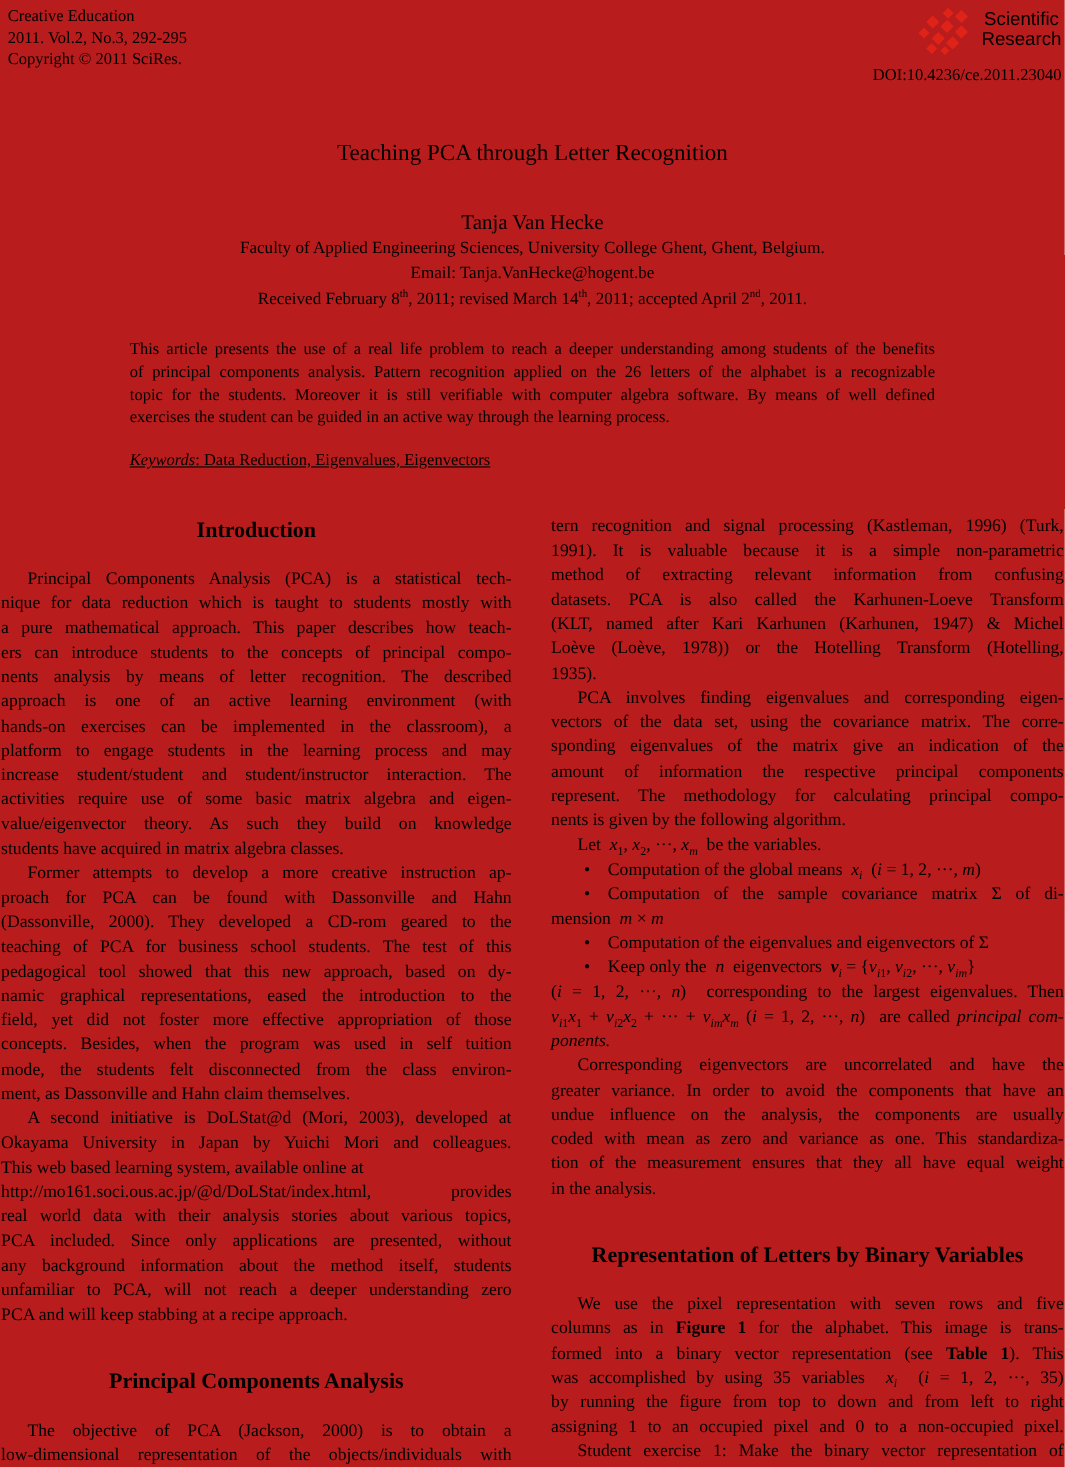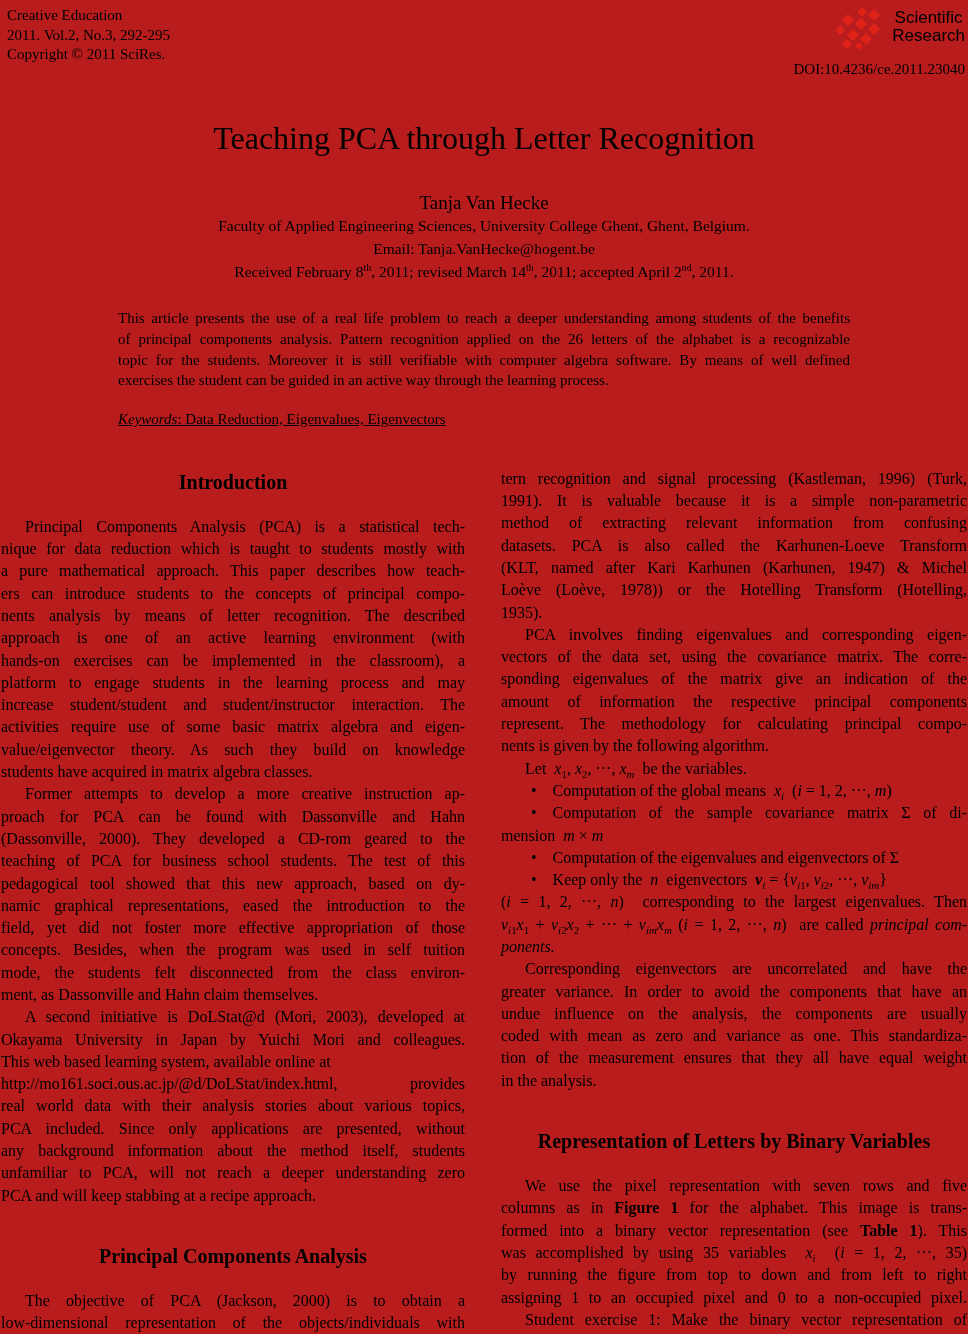--- a/index.html
+++ b/index.html
@@ -4,21 +4,21 @@
 <style>
   html,body{margin:0;padding:0;background:#ffffff;}
   .page{width:968px;height:1334px;overflow:hidden;position:relative;
         font-family:"Liberation Serif",serif;color:#000;background:#b91c1c;}
   .hdr{display:flex;justify-content:space-between;align-items:flex-start;padding:6px 3px 0 7px;}
   .jinfo{font-size:15px;line-height:19.5px;}
   .hright{text-align:right;}
   .logo-row{display:flex;align-items:flex-start;justify-content:flex-end;gap:5px;}
   .logo-text{font-family:"Liberation Sans",sans-serif;font-size:17px;line-height:17.5px;text-align:center;padding-top:3px;}
   .doi{font-size:15px;margin-top:9px;}
-  .title{text-align:center;font-size:32px;margin-top:42px;line-height:36px;}
+  .title{text-align:center;font-size:21px;margin-top:42px;line-height:36px;}
   .author{text-align:center;font-size:19px;margin-top:36px;}
   .meta{text-align:center;font-size:15.5px;line-height:20.8px;margin-top:2px;}
   .abstract{margin:26px 118px 0 118px;font-size:15px;line-height:20.6px;}
   .keywords{margin:20px 118px 0 118px;font-size:15px;text-decoration:underline;}
   .cols{display:grid;grid-template-columns:464px 466px;column-gap:36px;padding:0 1px;margin-top:40px;
         font-size:16px;line-height:22.3px;}
   .ln{text-align:justify;text-align-last:justify;}
   .ln.left{text-align:left;text-align-last:left;}
   .ln.ind{text-indent:24px;}
   .ln.bl{text-indent:30px;}

